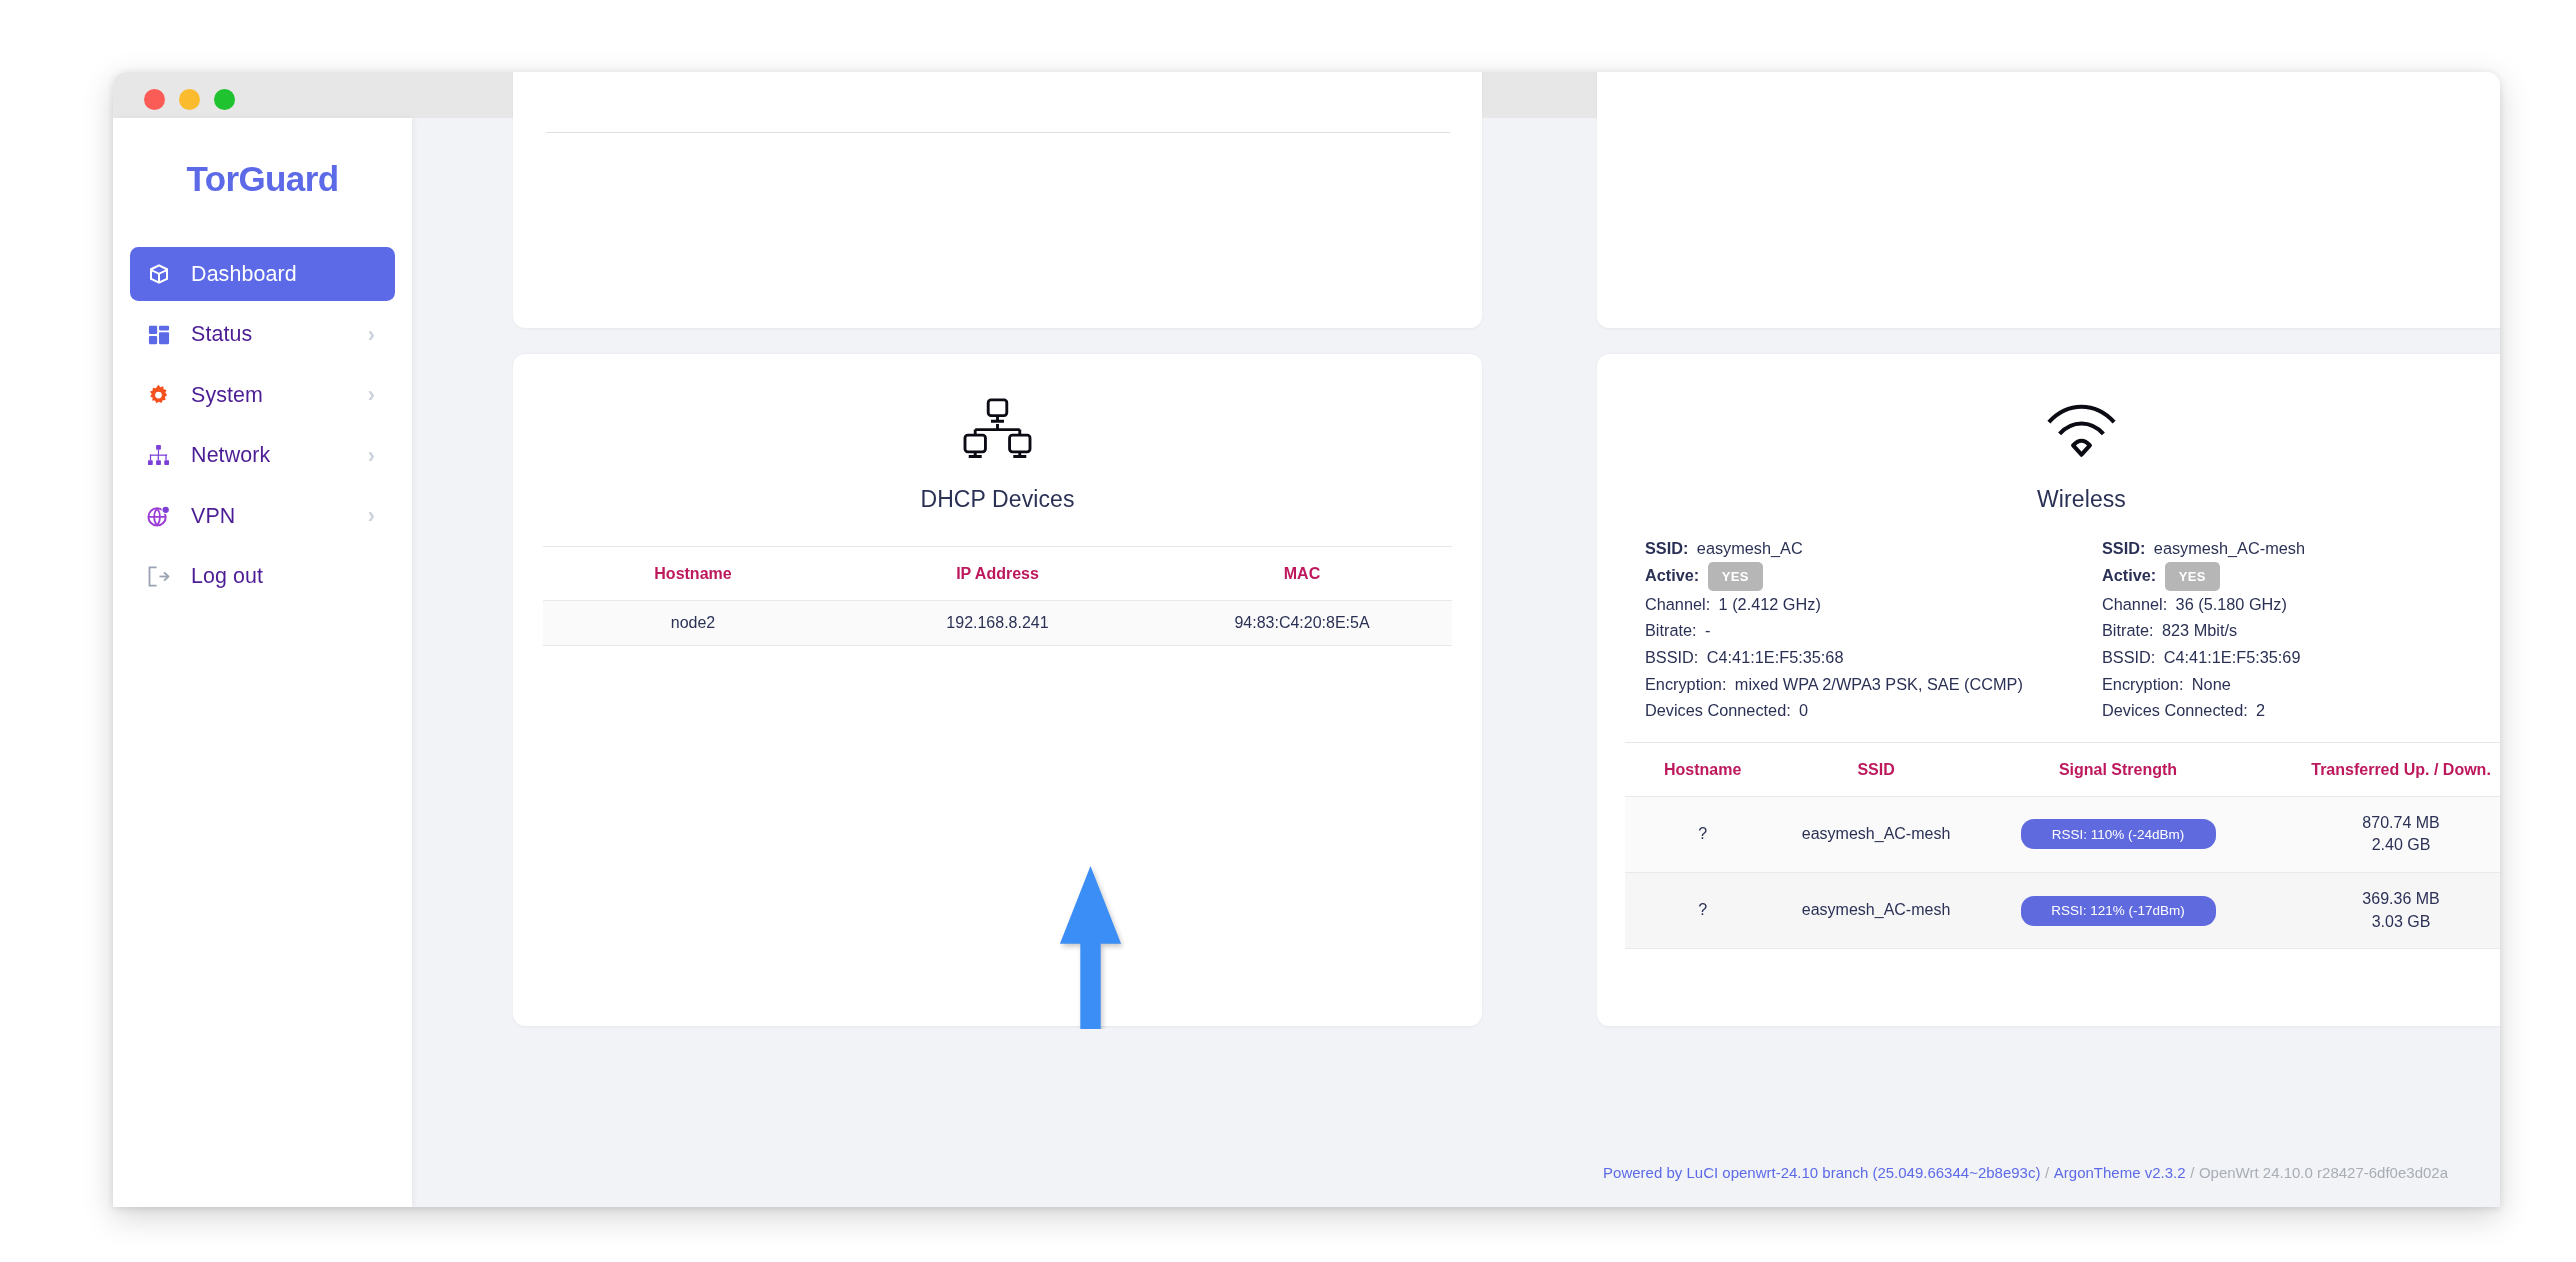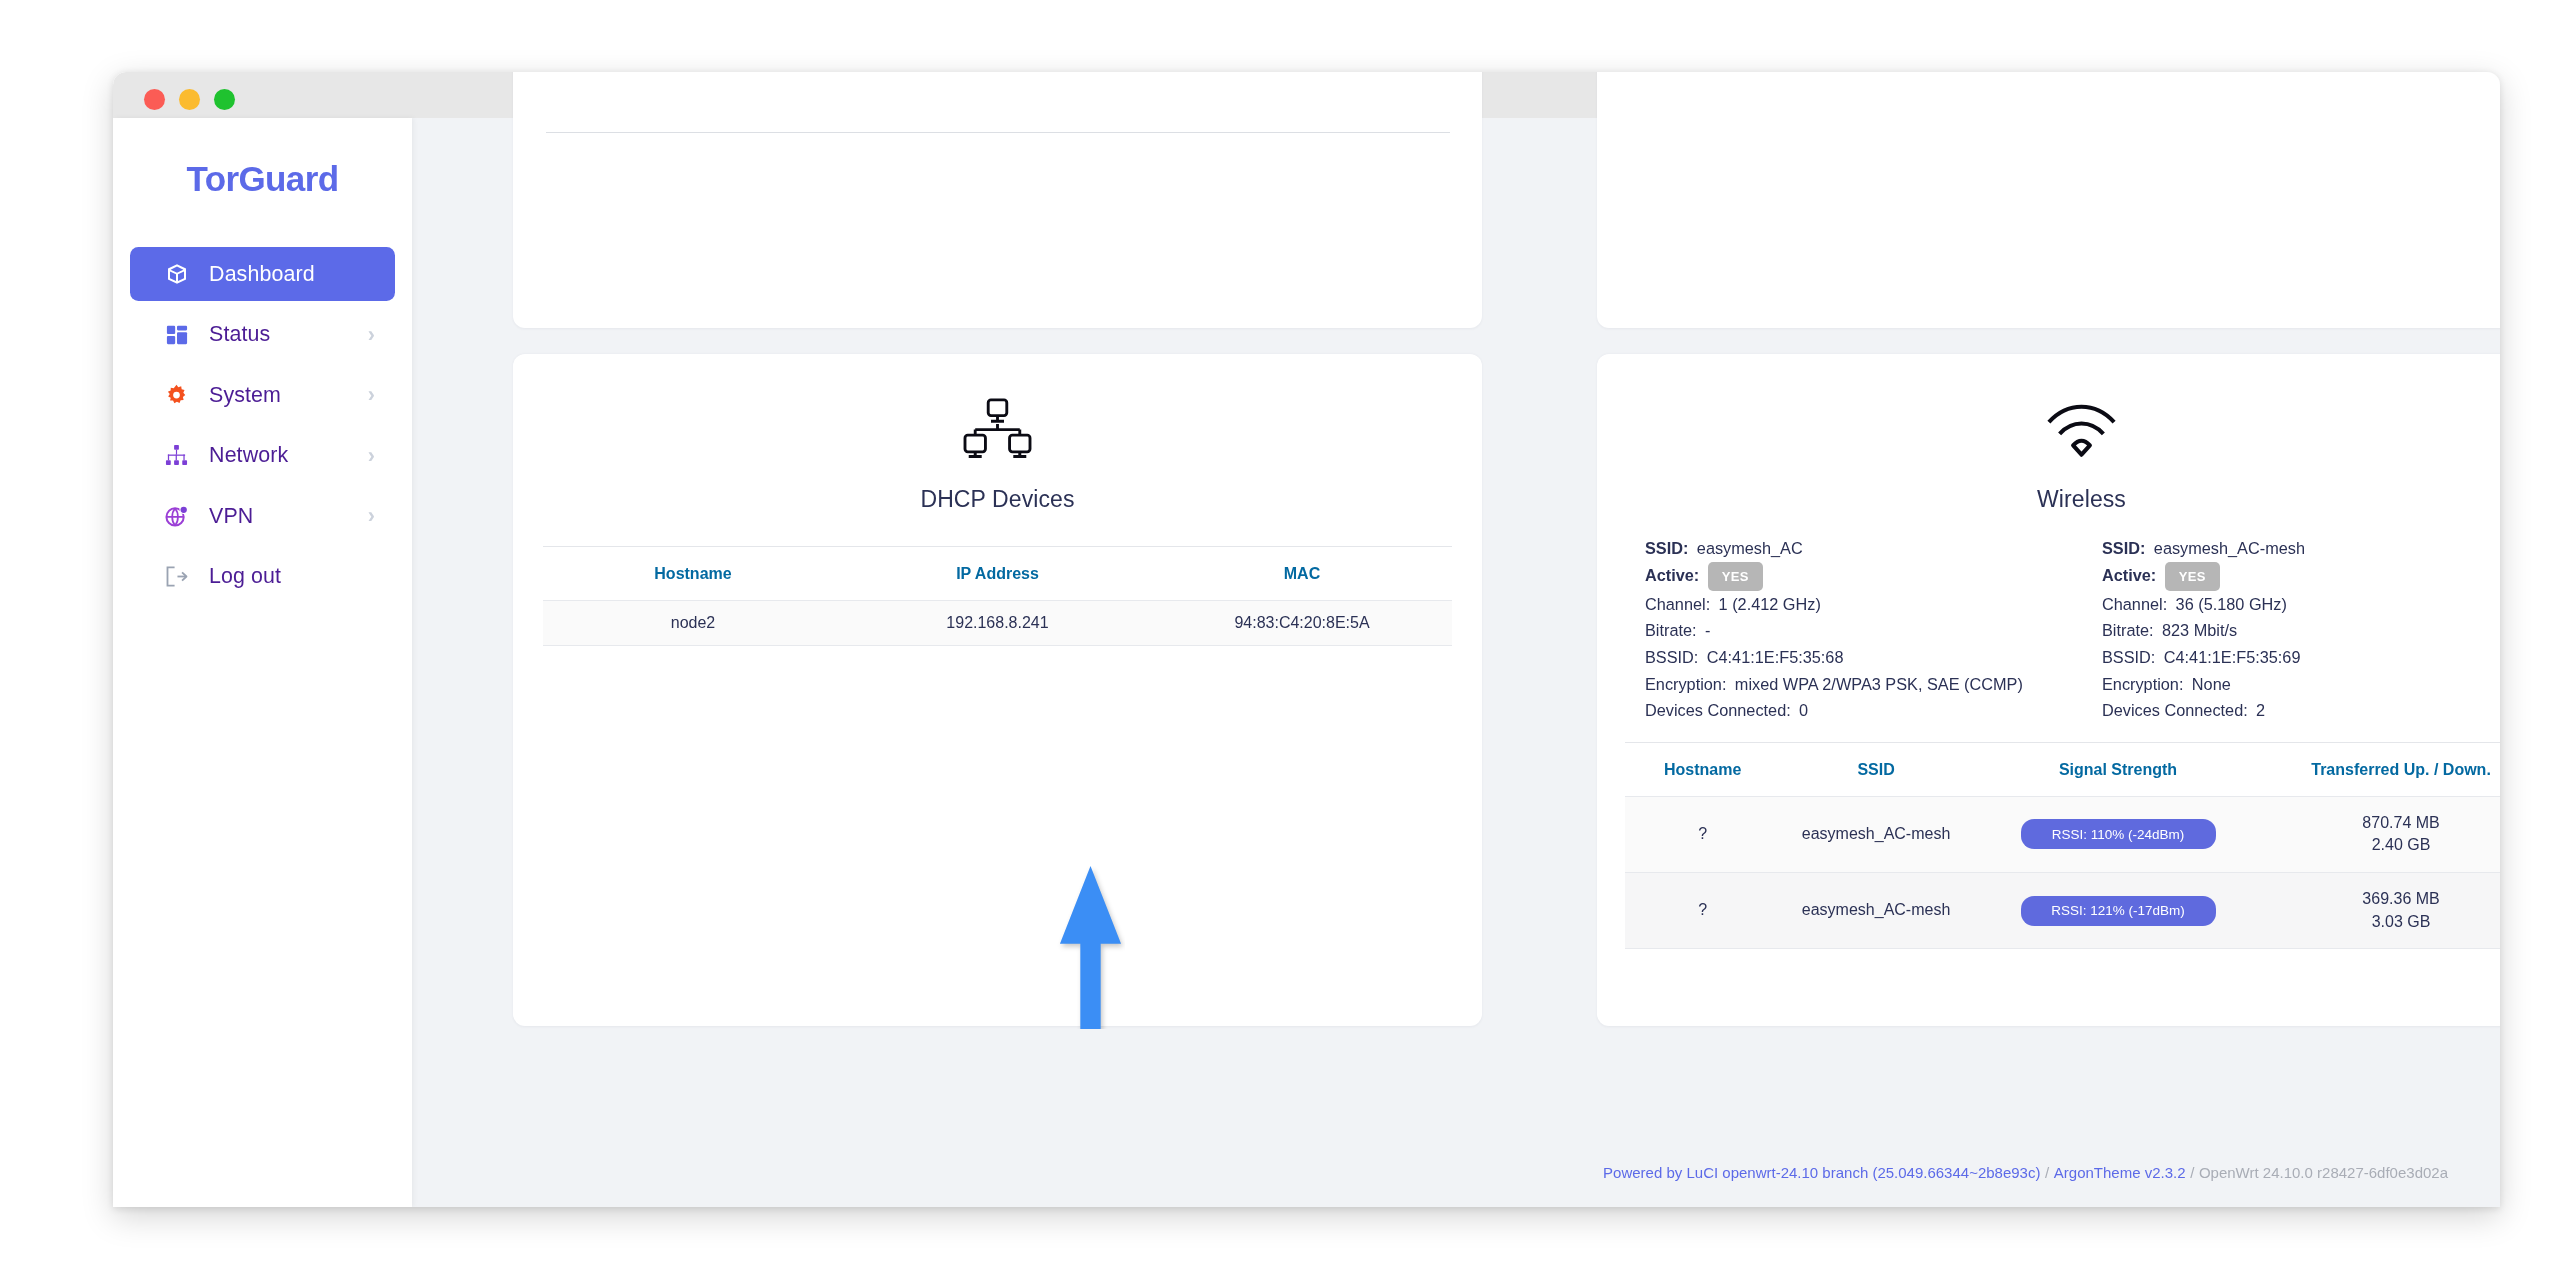--- a/index.html
+++ b/index.html
@@ -51,21 +51,21 @@
     font-size: 35px;
     font-weight: bold;
     color: #5c6ae8;
     letter-spacing: -0.6px;
   }
   #nav { margin-top: 48px; padding: 0 16.7px; }
   .nav-item {
     position: relative;
     display: flex; align-items: center;
     height: 54px;
-    padding-left: 35px;
+    padding-left: 17px;
     border-radius: 8.4px;
     margin-bottom: 6.5px;
     cursor: pointer;
   }
   .nav-item.active { background: #5c6ae8; }
   .nav-ico {
     width: 24px; height: 24px;
     display: flex; align-items: center; justify-content: center;
     flex: none;
   }
@@ -112,21 +112,21 @@
   .card-title {
     margin-top: 20.4px;
     font-size: 23px;
     color: #2b3155;
     letter-spacing: 0.1px;
   }
 
   table { width: 100%; border-collapse: collapse; }
   thead th {
     font-size: 16px;
-    color: #0369a1;
+    color: #be185d;
     font-weight: bold;
     padding: 17.6px 0 16.7px;
     border-top: 0.9px solid #e4e6ea;
   }
   tbody td {
     font-size: 16px;
     color: #2b3155;
     text-align: center;
     padding: 11px 5.6px;
     border-top: 0.9px solid #e7e9ed;

